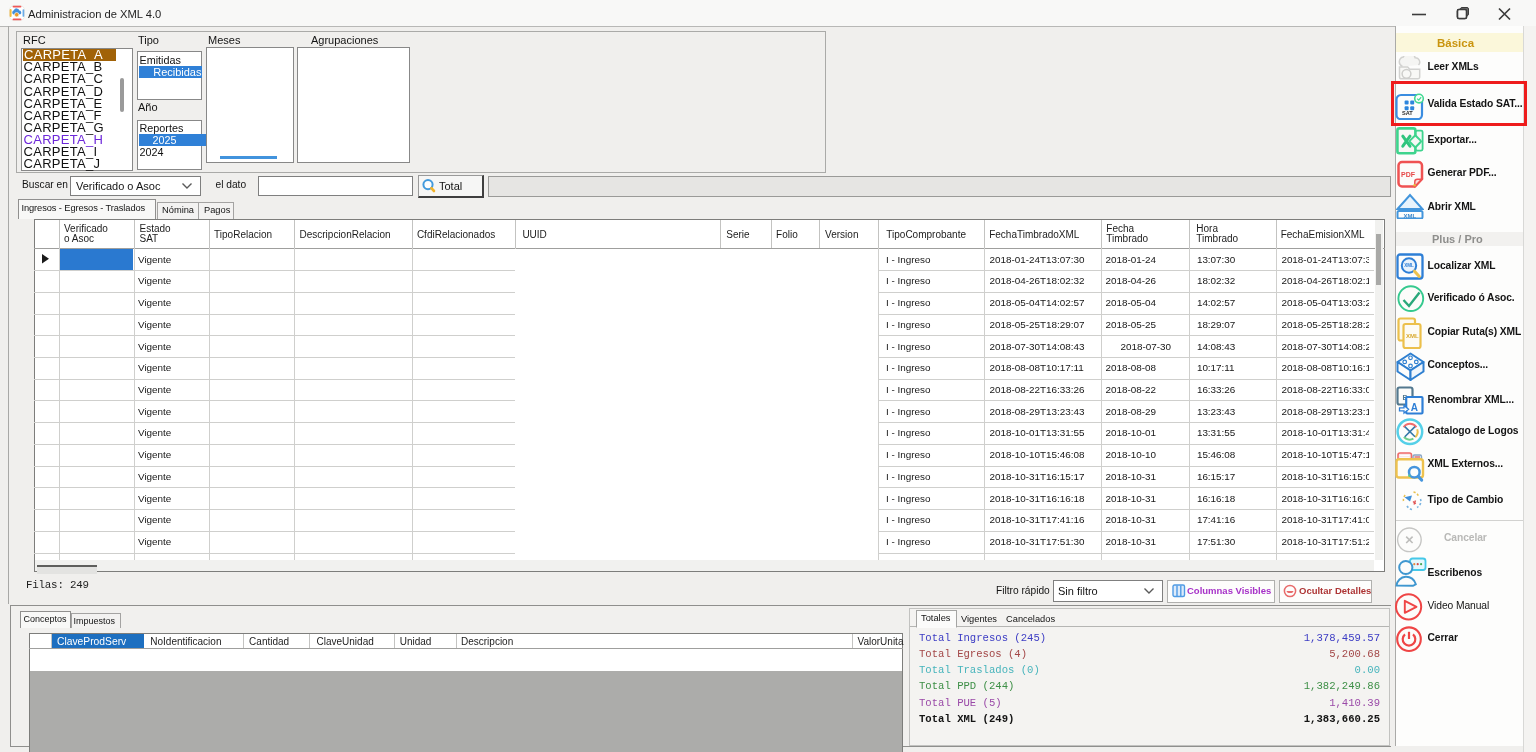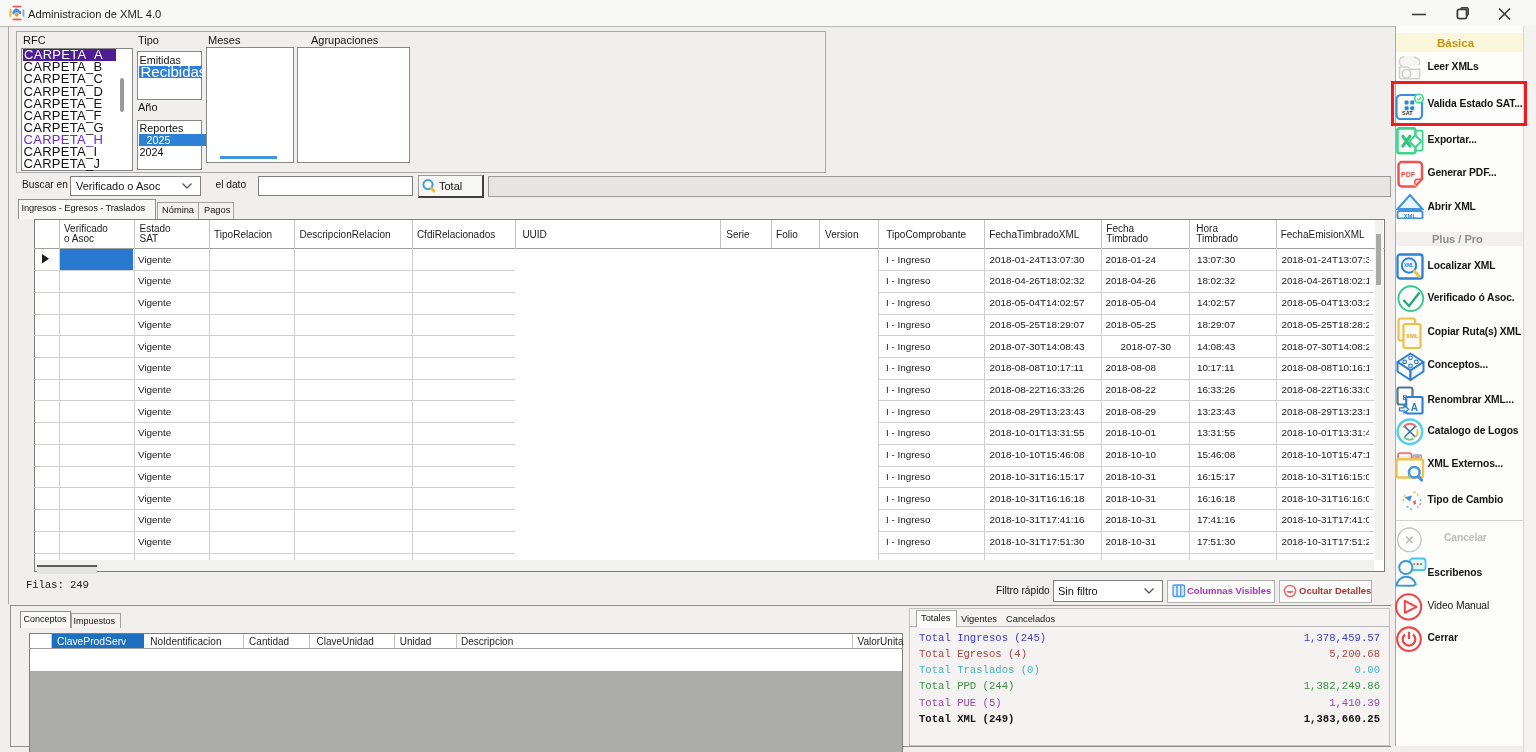--- a/index.html
+++ b/index.html
@@ -31,37 +31,37 @@
 <path d="M95 2.5 L106 13.5 M106 2.5 L95 13.5" stroke="#3c3c3c" stroke-width="1.7"></path>
 </svg>
 <div class="vline" style="left:8px;top:26px;height:578px;background:#a8a8a6;"></div>
 <div class="ab" style="left:16px;top:31px;width:808px;height:140px;border:1px solid #aaaaa8;"></div>
 <div class="t" style="left:23px;top:34px;font-size:11px;color:#141414;">RFC</div>
 <div class="t" style="left:138px;top:34px;font-size:11px;color:#141414;">Tipo</div>
 <div class="t" style="left:208px;top:34px;font-size:11px;color:#141414;">Meses</div>
 <div class="t" style="left:311px;top:34px;font-size:11px;color:#141414;">Agrupaciones</div>
 <div class="t" style="left:138px;top:100.5px;font-size:11px;color:#141414;">Año</div>
 <div class="ab" style="left:21px;top:47.5px;width:110px;height:121px;background:#fff;border:1px solid #888;"></div>
-<div class="t" style="left:22.5px;top:49.3px;width:92px;height:12px;background:#4c1d95;color:#fff;font-size:13px;line-height:12px;letter-spacing:.3px;padding-left:1.5px;">CARPETA_A</div>
+<div class="t" style="left:22.5px;top:49.3px;width:92px;height:12px;background:#a16207;color:#fff;font-size:13px;line-height:12px;letter-spacing:.3px;padding-left:1.5px;">CARPETA_A</div>
 <div class="t" style="left:23.5px;top:61.3px;font-size:13px;line-height:12px;letter-spacing:.3px;color:#111;">CARPETA_B</div>
 <div class="t" style="left:23.5px;top:73.4px;font-size:13px;line-height:12px;letter-spacing:.3px;color:#111;">CARPETA_C</div>
 <div class="t" style="left:23.5px;top:85.5px;font-size:13px;line-height:12px;letter-spacing:.3px;color:#111;">CARPETA_D</div>
 <div class="t" style="left:23.5px;top:97.5px;font-size:13px;line-height:12px;letter-spacing:.3px;color:#111;">CARPETA_E</div>
 <div class="t" style="left:23.5px;top:109.5px;font-size:13px;line-height:12px;letter-spacing:.3px;color:#111;">CARPETA_F</div>
 <div class="t" style="left:23.5px;top:121.6px;font-size:13px;line-height:12px;letter-spacing:.3px;color:#111;">CARPETA_G</div>
 <div class="t" style="left:23.5px;top:133.7px;font-size:13px;line-height:12px;letter-spacing:.3px;color:#6d28d9;">CARPETA_H</div>
 <div class="t" style="left:23.5px;top:145.7px;font-size:13px;line-height:12px;letter-spacing:.3px;color:#111;">CARPETA_I</div>
 <div class="t" style="left:23.5px;top:157.8px;font-size:13px;line-height:12px;letter-spacing:.3px;color:#111;">CARPETA_J</div>
 <div class="ab" style="left:119.5px;top:78px;width:4px;height:34px;background:#9a9a9a;border-radius:2px;"></div>
 <div class="ab" style="left:137px;top:51px;width:63px;height:47px;background:#fff;border:1px solid #888;"></div>
 <div class="t" style="left:139.5px;top:53.5px;font-size:10.8px;line-height:12px;color:#111;">Emitidas</div>
-<div class="t" style="left:138.5px;top:65.5px;width:61px;height:12px;background:#2f80d7;color:#fff;font-size:15px;line-height:12px;padding-left:2px;">Recibidas</div>
+<div class="t" style="left:138.5px;top:65.5px;width:61px;height:12px;background:#2f80d7;color:#fff;font-size:11px;line-height:12px;padding-left:2px;text-align:right;">Recibidas</div>
 <div class="ab" style="left:137px;top:119.5px;width:63px;height:48.5px;background:#fff;border:1px solid #888;"></div>
 <div class="t" style="left:139.5px;top:122px;font-size:10.8px;line-height:12px;color:#111;">Reportes</div>
-<div class="t" style="left:138.5px;top:134px;width:61px;height:12px;background:#2f80d7;color:#fff;font-size:10.8px;line-height:12px;padding-left:8px;">2025</div>
+<div class="t" style="left:138.5px;top:134px;width:61px;height:12px;background:#2f80d7;color:#fff;font-size:10.8px;line-height:12px;padding-left:14px;">2025</div>
 <div class="t" style="left:139.5px;top:146px;font-size:10.8px;line-height:12px;color:#111;">2024</div>
 <div class="ab" style="left:206px;top:47px;width:85.5px;height:114px;background:#fff;border:1px solid #888;"></div>
 <div class="ab" style="left:220px;top:156px;width:57px;height:2.5px;background:#4193dd;"></div>
 <div class="ab" style="left:297px;top:47px;width:111px;height:114px;background:#fff;border:1px solid #888;"></div>
 <div class="t" style="left:22px;top:178.5px;font-size:10.2px;color:#141414;">Buscar en</div>
 <div class="ab" style="left:69.5px;top:176px;width:129px;height:18px;background:#fff;border:1px solid #7f7f7f;"></div>
 <div class="t" style="left:76px;top:180px;font-size:11px;color:#141414;">Verificado o Asoc</div>
 <svg class="ab" style="left:181px;top:182px" width="12" height="8" viewBox="0 0 12 8">
     <path d="M1.5 1.5 L6 6 L10.5 1.5" stroke="#5a5a5a" stroke-width="1.4" fill="none"></path>
   </svg>

